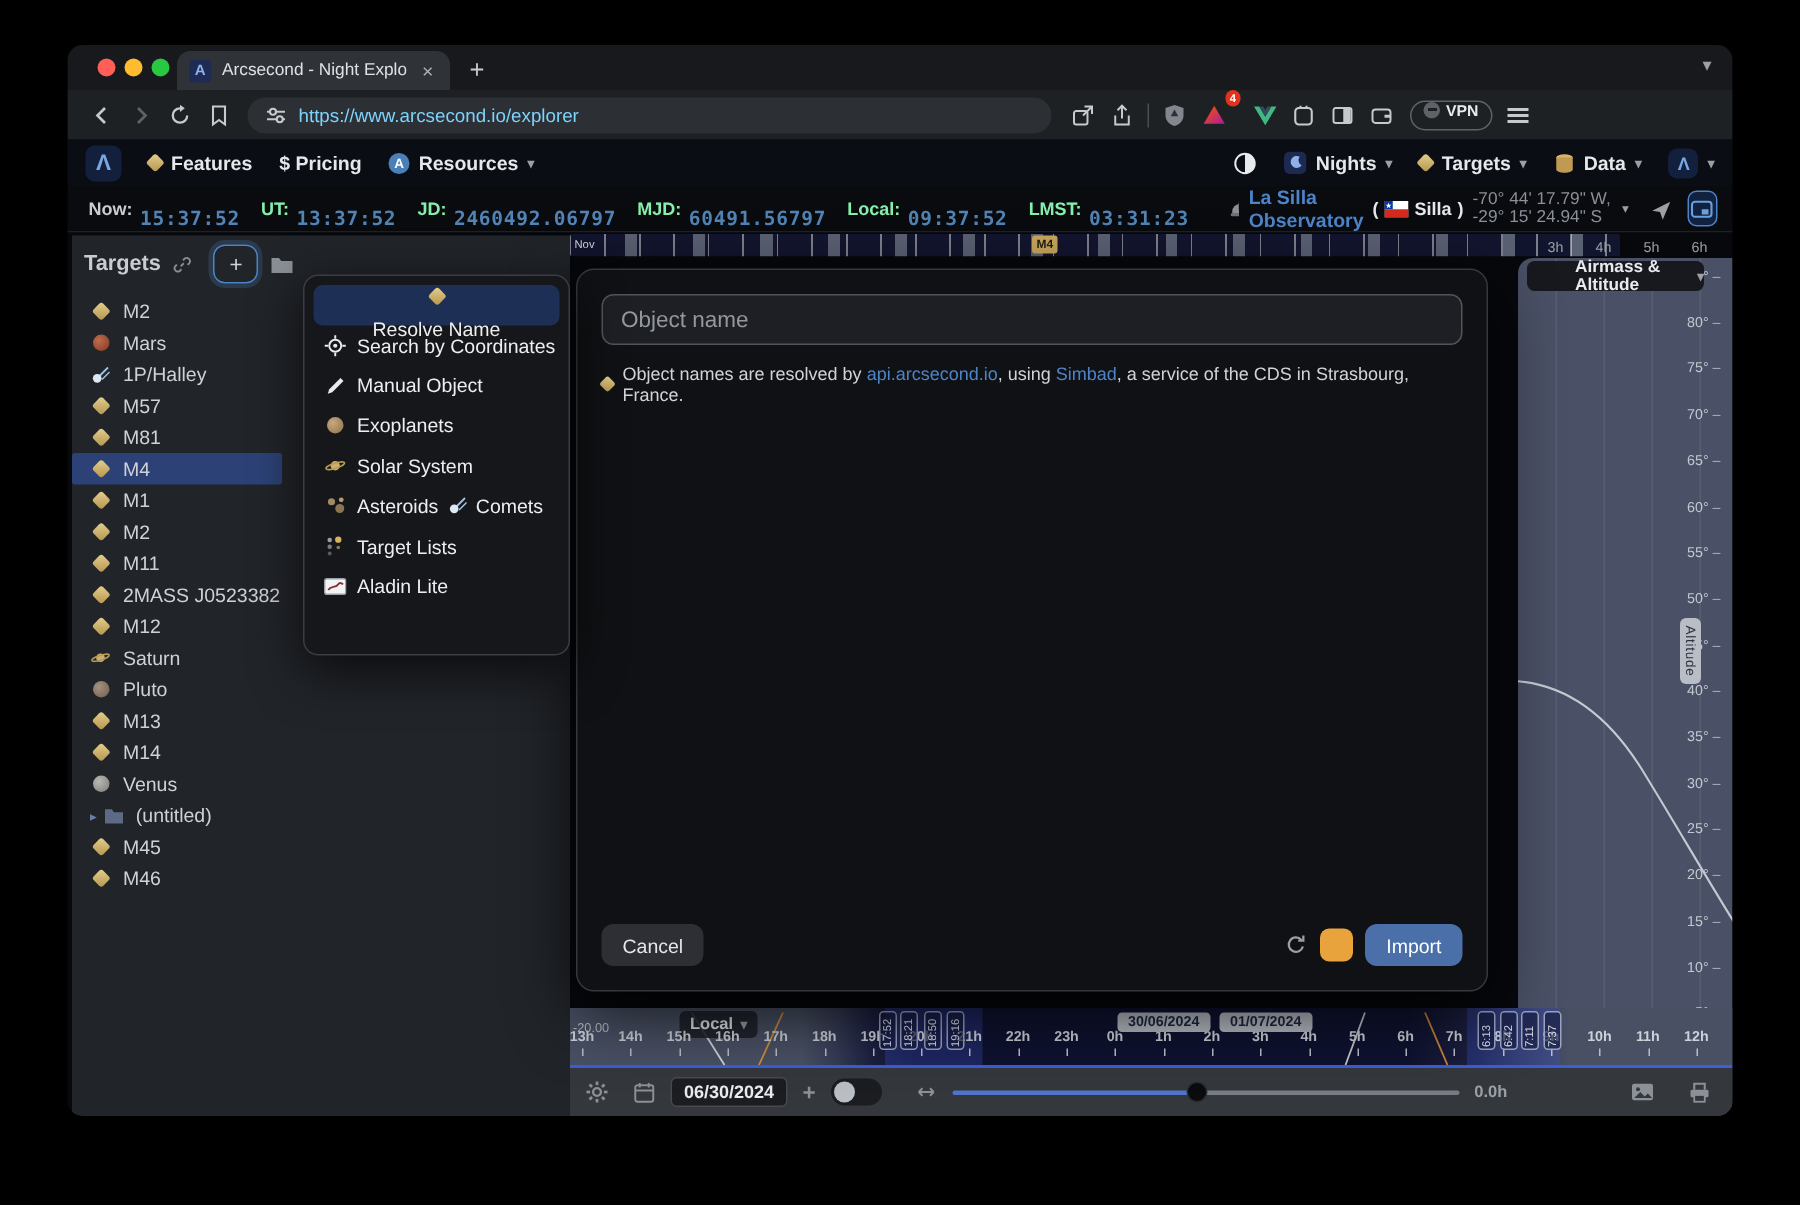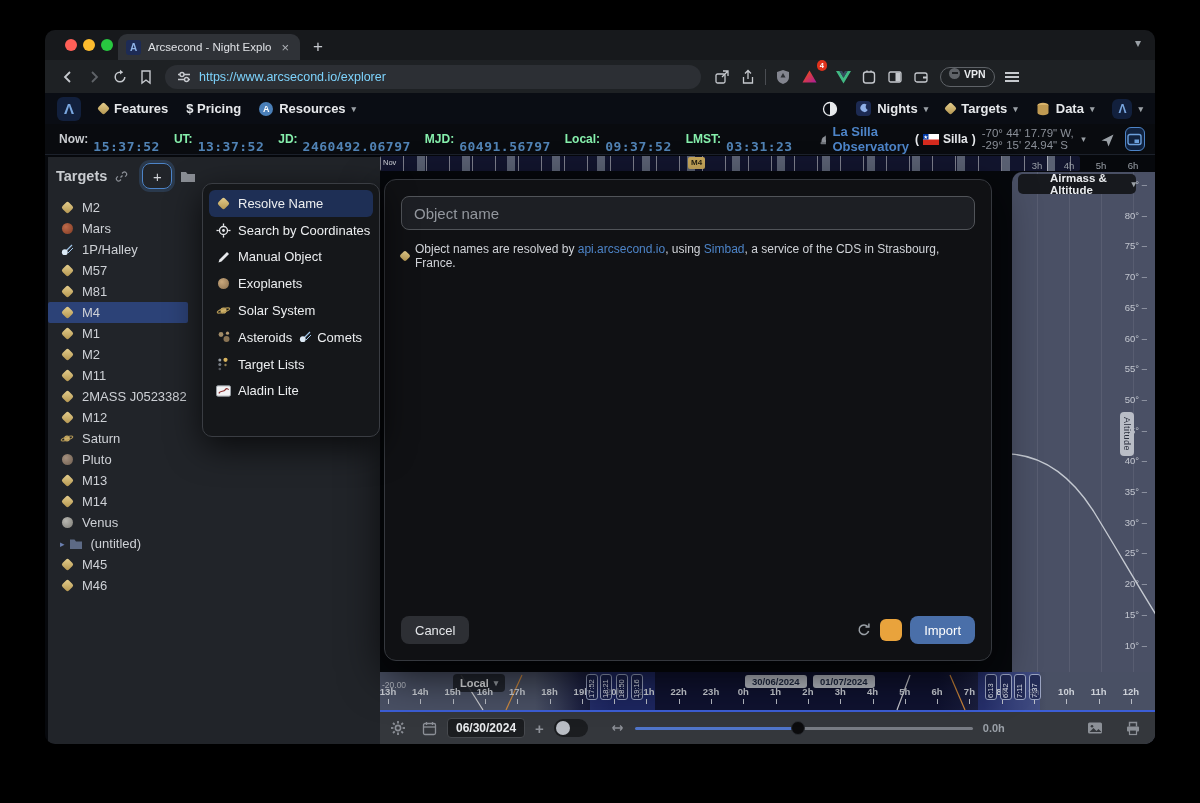--- a/index.html
+++ b/index.html
@@ -100,21 +100,21 @@
   .slider{position:relative;height:14px;width:338px;flex:none;}
   .trackA{position:absolute;left:0;top:6px;height:3px;width:163px;background:#4f74c9;border-radius:2px;}
   .trackB{position:absolute;left:163px;top:6px;height:3px;width:175px;background:rgba(175,180,190,.55);border-radius:2px;}
   .thumb{position:absolute;left:156px;top:0;width:14px;height:14px;border-radius:50%;background:#0b0b0d;border:1px solid #2a2d33;}
   .offset{color:#9aa0a8;font-size:11px;font-weight:bold;}
   .plusg{color:#8c9097;font-size:15px;font-weight:bold;}
 
   
   .menu{position:absolute;left:202px;top:183px;width:178px;height:254px;background:#15171a;border:1px solid #3a3d43;border-radius:10px;padding:6px;z-index:10;box-shadow:0 10px 34px rgba(0,0,0,.7);}
   .mrow{height:26.8px;display:flex;align-items:center;gap:7px;padding:0 7px;border-radius:6px;color:#eceef0;font-size:13px;font-weight:500;white-space:nowrap;}
-  .mrow.sel{background:#1e2f55;}
+  .mrow.sel{background:#1e2f55;flex-direction:column;}
   .mic{width:15px;height:15px;display:flex;align-items:center;justify-content:center;flex:none;}
 
   .modal{position:absolute;left:384px;top:179px;width:608px;height:482px;background:#101114;border:1px solid #35383e;border-radius:12px;z-index:9;box-shadow:0 14px 44px rgba(0,0,0,.75);padding:16px;}
   .hint{display:flex;align-items:center;gap:5px;color:#55585e;font-size:11.5px;margin-bottom:7px;}
   .objinput{width:100%;height:34px;background:#1d1f24;border:1px solid #515459;border-radius:8px;color:#e8eaed;font-size:15px;padding:0 12px;outline:none;}
   .objinput::placeholder{color:#93979e;}
   .inforow{display:flex;align-items:center;gap:6px;margin-top:12px;font-size:12px;color:#d0d3d8;}
   .inforow a{color:#4d84c8;text-decoration:none;}
   .mfooter{position:absolute;left:16px;right:16px;bottom:16px;display:flex;align-items:center;}
   .btn{height:28px;border-radius:8px;font-size:13px;display:flex;align-items:center;padding:0 14px;font-weight:500;}

